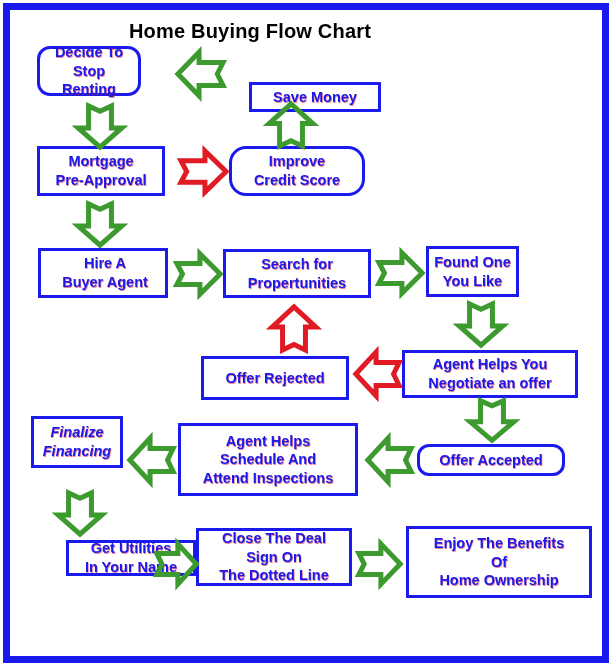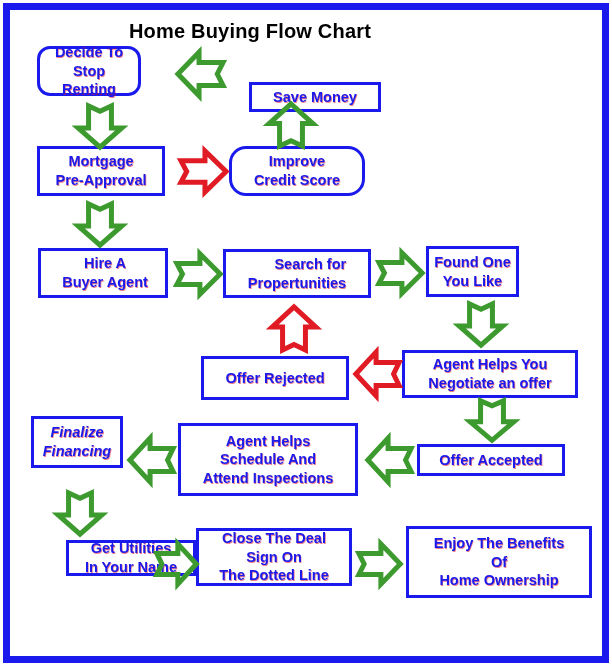--- a/index.html
+++ b/index.html
@@ -83,33 +83,33 @@
   <div id="nodes-layer">
       <div class="node" style="left: 37px; top: 46px; width: 104px; height: 50px; border-radius: 13px;">Decide To
 Stop Renting</div>
       <div class="node" style="left: 249px; top: 58px; width: 132px; height: 30px; margin-top: 24px;">Save Money</div>
       <div class="node" style="left: 37px; top: 146px; width: 128px; height: 50px;">Mortgage
 Pre-Approval</div>
       <div class="node" style="left: 229px; top: 146px; width: 136px; height: 50px; border-radius: 17px;">Improve
 Credit Score</div>
       <div class="node" style="left: 38px; top: 248px; width: 130px; height: 50px; padding-left: 8px;">Hire  A
 Buyer Agent</div>
-      <div class="node" style="left: 223px; top: 249px; width: 148px; height: 49px; text-align: right;">Search for
+      <div class="node" style="left: 223px; top: 249px; width: 148px; height: 49px;">Search for
 Propertunities</div>
       <div class="node" style="left: 426px; top: 246px; width: 93px; height: 51px;">Found One
 You Like</div>
       <div class="node" style="left: 201px; top: 356px; width: 148px; height: 44px;">Offer Rejected</div>
       <div class="node" style="left: 402px; top: 350px; width: 176px; height: 48px;">Agent Helps You
 Negotiate an offer</div>
       <div class="node" style="left: 31px; top: 416px; width: 92px; height: 52px; font-style: italic;">Finalize
 Financing</div>
       <div class="node" style="left: 178px; top: 423px; width: 180px; height: 73px;">Agent Helps
 Schedule And
 Attend Inspections</div>
-      <div class="node" style="left: 417px; top: 444px; width: 148px; height: 32px;">Offer Accepted</div>
+      <div class="node" style="left: 417px; top: 444px; width: 148px; height: 32px; border-radius: 12px;">Offer Accepted</div>
       <div class="node" style="left: 22px; top: 540px; width: 130px; height: 36px; margin-left: 44px;">Get Utilities
 In Your Name</div>
       <div class="node" style="left: 196px; top: 528px; width: 156px; height: 58px;">Close The Deal
 Sign On
 The Dotted Line</div>
       <div class="node" style="left: 406px; top: 526px; width: 186px; height: 72px;">Enjoy The Benefits
 Of
 Home Ownership</div>
     </div>
   <div id="arrows-layer">

